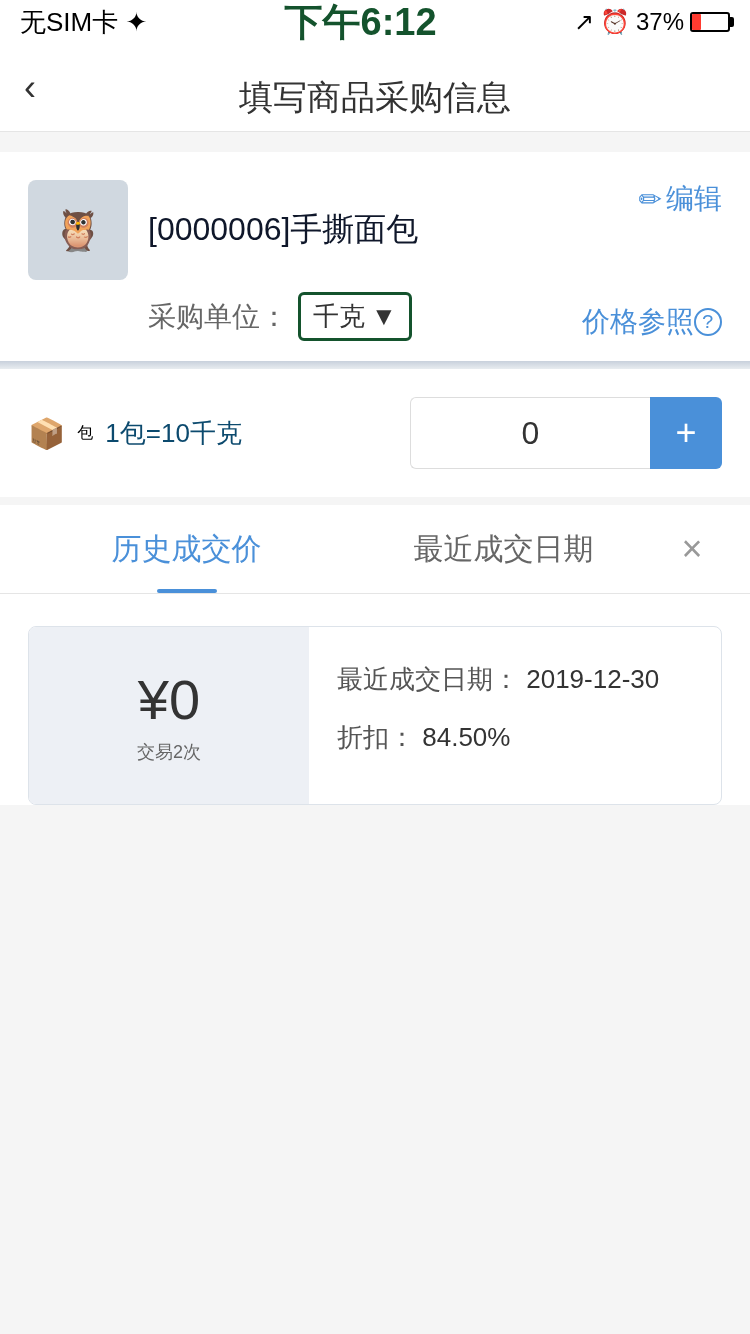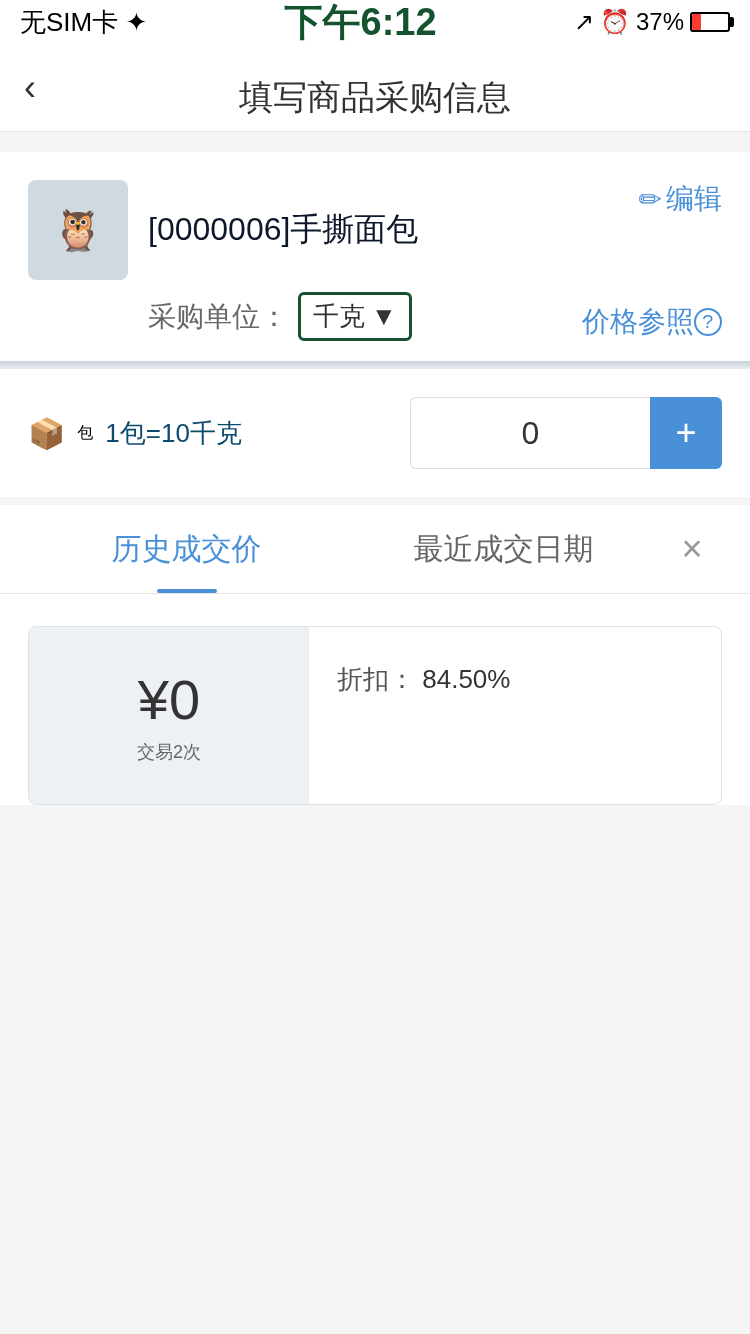--- a/index.html
+++ b/index.html
@@ -417,20 +417,24 @@
     <div class="close-tab-btn">×</div>
   </div>
 
   <div class="price-card">
     <div class="price-left-panel">
       <div class="price-amount">¥0</div>
       <div class="price-trade-count">交易2次</div>
     </div>
     <div class="price-right-panel">
       <div class="price-detail-row">
+        <span class="price-detail-label">最近成交日期：</span>
+        <span class="price-detail-value">2019-12-30</span>
+      </div>
+      <div class="price-detail-row">
         <span class="price-detail-label">折扣：</span>
         <span class="price-detail-value">84.50%</span>
       </div>
     </div>
   </div>
 </div>
 
 <div class="body-space"></div>
 
 </body></html>

